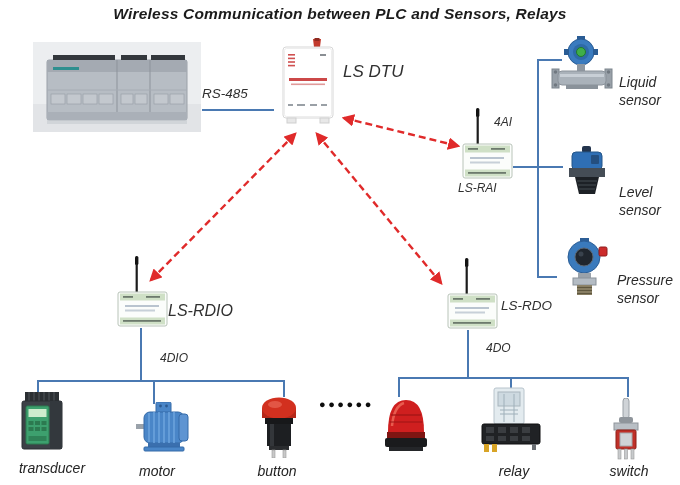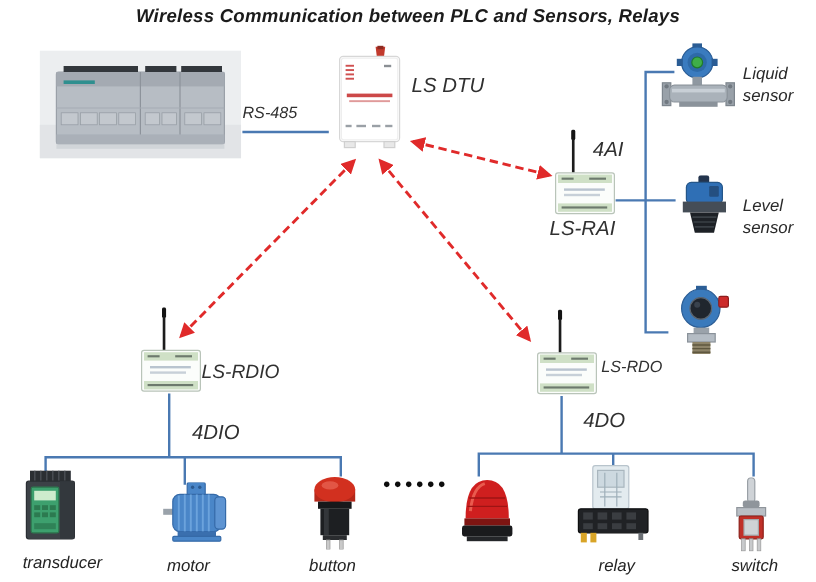--- a/index.html
+++ b/index.html
@@ -8,23 +8,23 @@
     font-family:"Liberation Sans", sans-serif;color:#222;font-style:italic;
   }
   .abs{position:absolute;}
   .title{
     left:0;top:5px;width:680px;text-align:center;
     font-size:15.5px;font-weight:bold;color:#1b1b1b;letter-spacing:.2px;
   }
   .note{
     left:90px;top:137px;width:190px;font-size:16.5px;color:#2b2b2b;line-height:1.45;
   }
-  .lbl{font-size:17px;color:#303030;}
+  .lbl{font-size:12px;color:#303030;}
   .lbl-c{}
-  .sensor-lbl{font-size:14px;color:#2a2a2a;line-height:1.25;}
+  .sensor-lbl{font-size:14px;color:#2a2a2a;line-height:1.25;margin-top:21px;}
   .out-lbl{font-size:14px;color:#242424;text-align:center;}
   .dots{font-size:11px;letter-spacing:2.5px;color:#0d0d0d;font-weight:bold;}
   svg{display:block;}
 </style>
 </head>
 <body>
 
 <div id="canvas">
 
   <svg class="abs" style="left:0;top:0" width="680" height="485" viewBox="0 0 680 485">
@@ -221,20 +221,21 @@
       <rect x="18" y="35" width="13" height="5" fill="#9aa2aa"></rect>
       <rect x="13" y="40" width="23" height="7" fill="#b4bcc4" stroke="#8a929a"></rect>
       <rect x="17" y="47" width="15" height="10" fill="#8d8368"></rect>
       <g stroke="#5f573f" stroke-width="1.2">
         <line x1="17" y1="49.5" x2="32" y2="49.5"></line>
           <line x1="17" y1="52.5" x2="32" y2="52.5"></line>
         <line x1="17" y1="55.5" x2="32" y2="55.5"></line>
       </g>
     </svg>
   </div>
+  <div class="abs sensor-lbl" style="left:617px;top:251px;width:62px">Pressure sensor</div>
 
   <div class="abs" style="left:20px;top:392px">
     <svg width="44" height="60" viewBox="0 0 44 60">
       <rect x="5" y="0" width="34" height="10" fill="#2b2f33"></rect>
       <g stroke="#4a4f54" stroke-width="1.2">
         <line x1="9" y1="0" x2="9" y2="10"></line>
           <line x1="14" y1="0" x2="14" y2="10"></line>
         <line x1="19" y1="0" x2="19" y2="10"></line>
           <line x1="24" y1="0" x2="24" y2="10"></line>
         <line x1="29" y1="0" x2="29" y2="10"></line>

